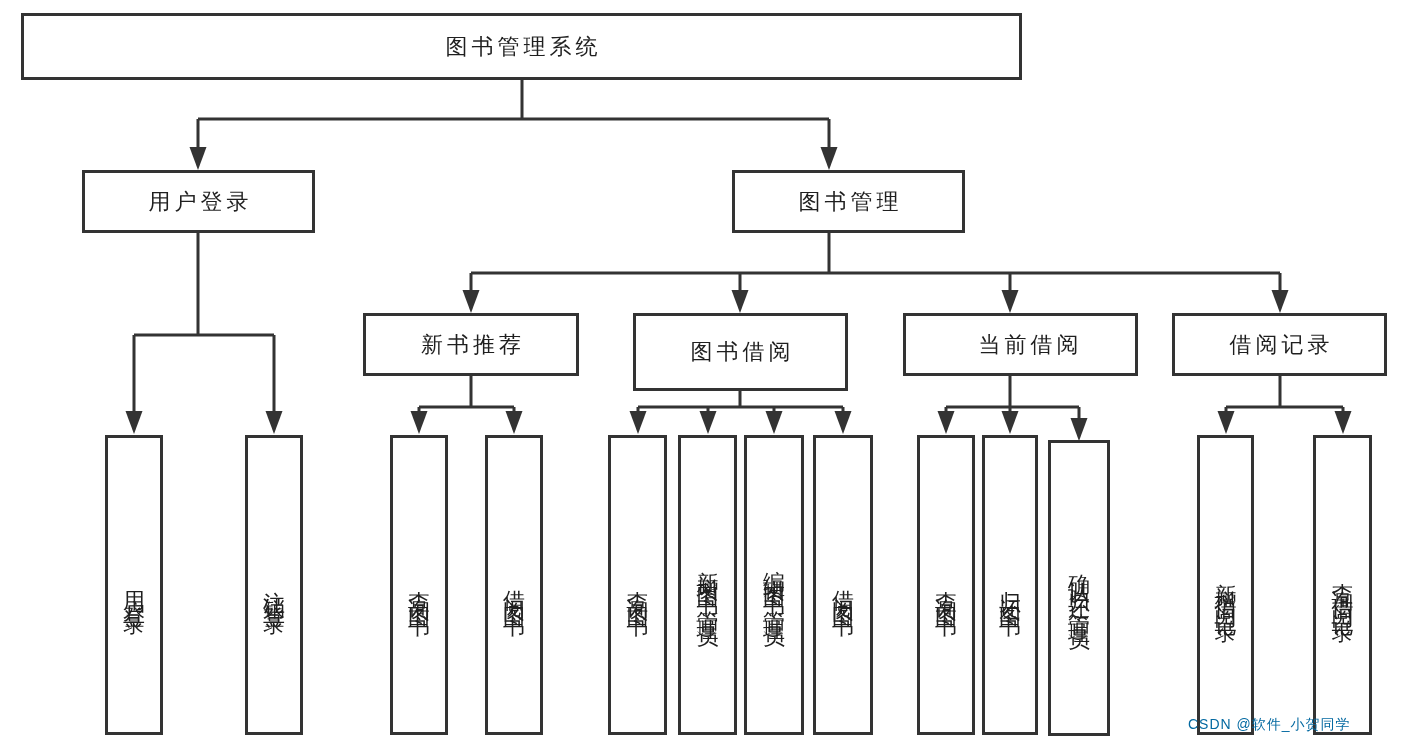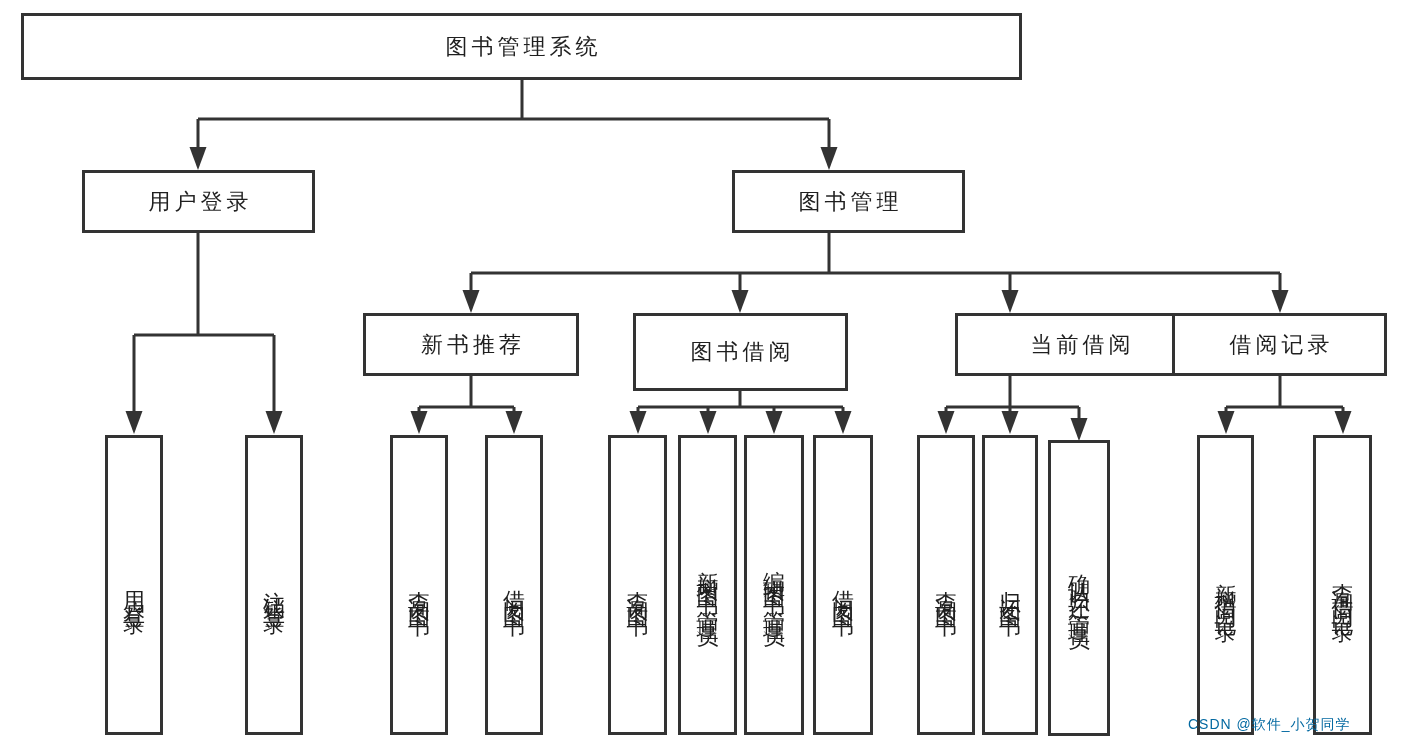--- a/index.html
+++ b/index.html
@@ -131,21 +131,21 @@
   <div class="hbox" style="left:712px;top:170px;width:233px;height:63px;margin-left:20px;">
     <span class="hlabel">图书管理</span>
   </div>
 
   <div class="hbox" style="left:363px;top:313px;width:216px;height:63px;justify-content:center;">
     <span class="hlabel">新书推荐</span>
   </div>
   <div class="hbox" style="left:633px;top:313px;width:215px;height:78px;">
     <span class="hlabel">图书借阅</span>
   </div>
-  <div class="hbox" style="left:955px;top:313px;width:235px;height:63px;padding-left:16px;">
+  <div class="hbox" style="left:903px;top:313px;width:235px;height:63px;padding-left:16px;">
     <span class="hlabel">当前借阅</span>
   </div>
   <div class="hbox" style="left:1172px;top:313px;width:215px;height:63px;">
     <span class="hlabel">借阅记录</span>
   </div>
 
   <div class="leaf" style="left:105px;width:58px;">
     <span class="vlabel">用户登录</span>
   </div>
   <div class="leaf" style="left:245px;width:58px;">

